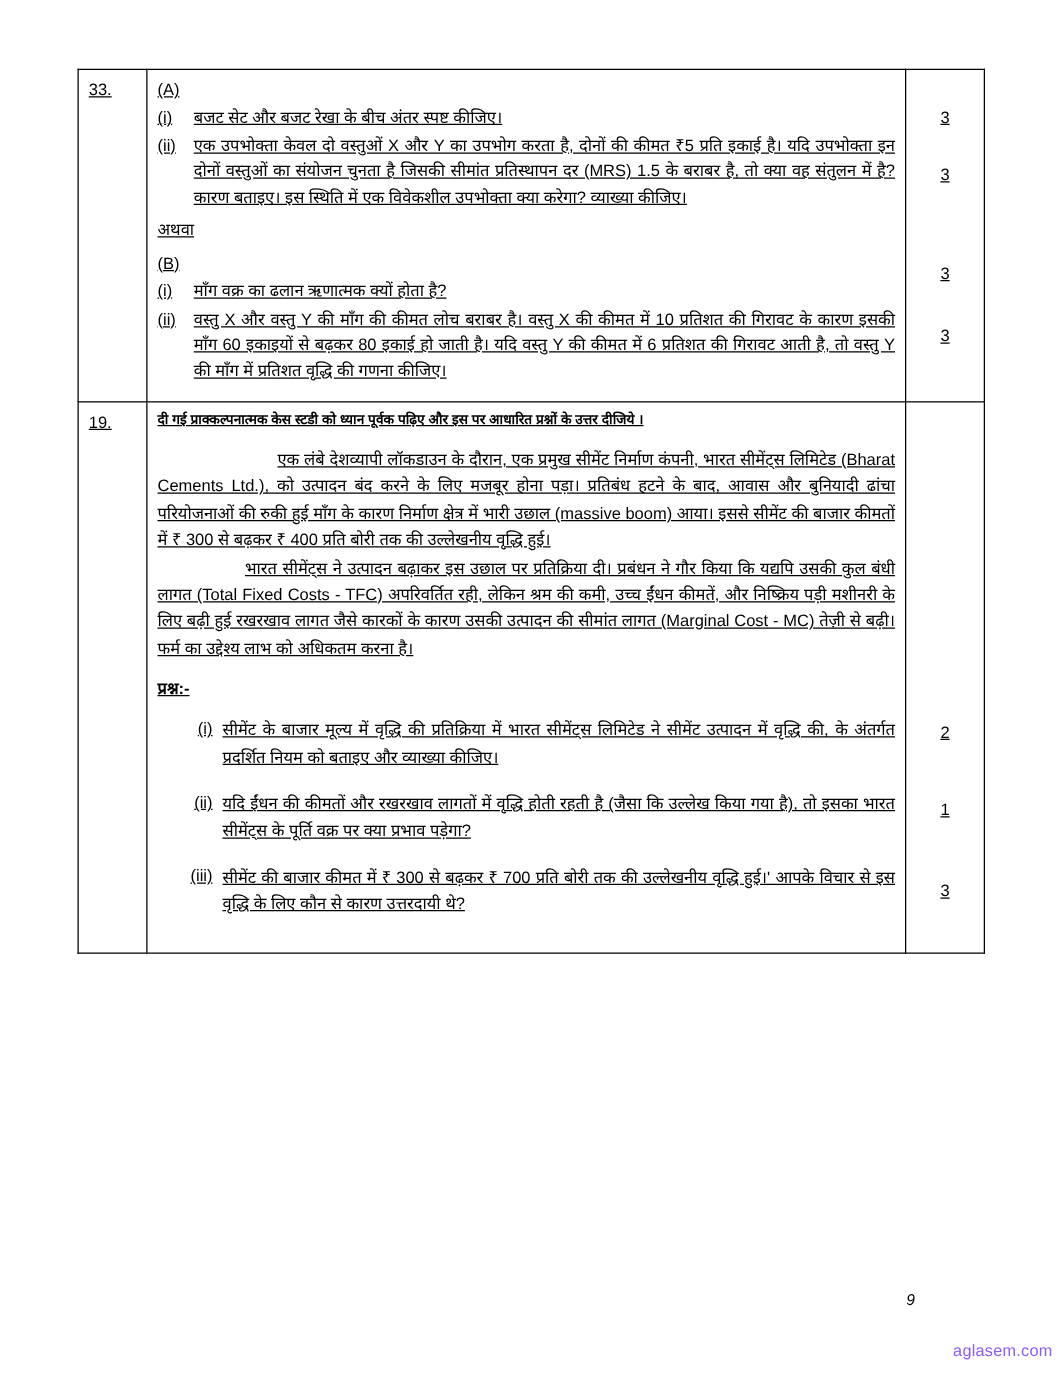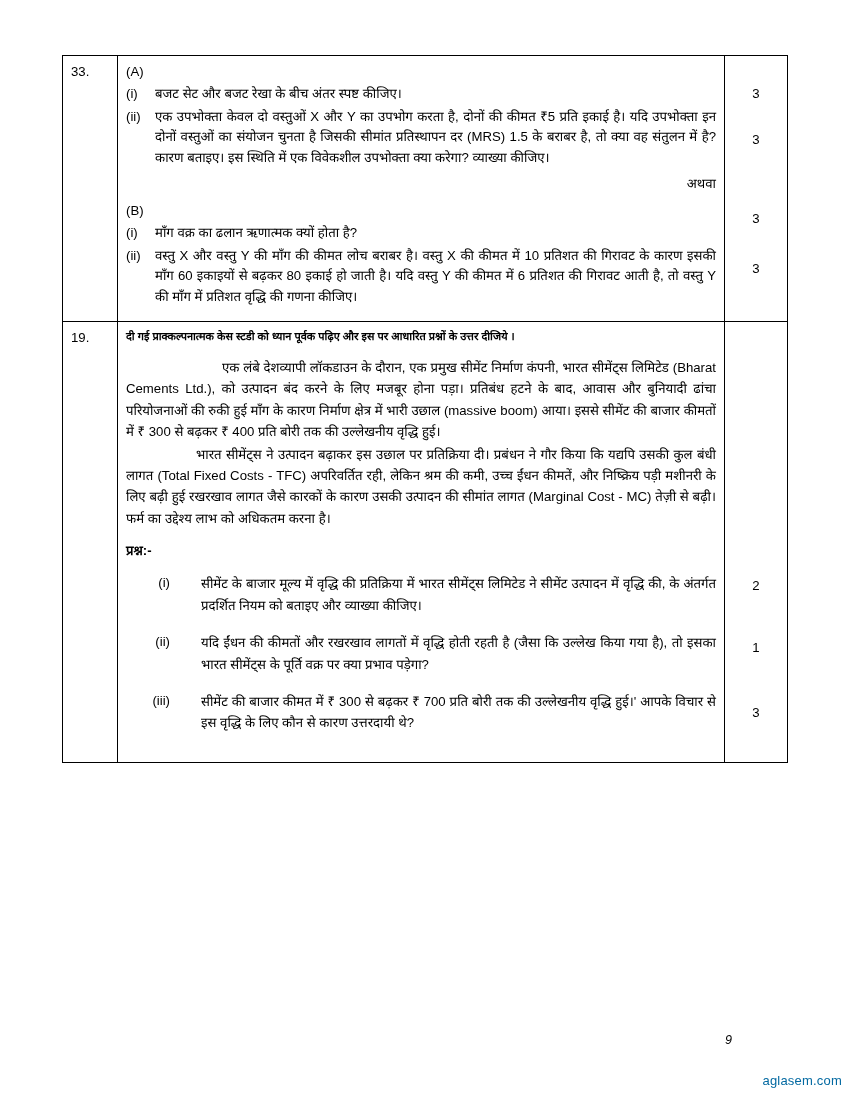--- a/index.html
+++ b/index.html
@@ -14,20 +14,21 @@
     color: #000000;
     position: relative;
     overflow: hidden;
   }
   .page {
     position: relative;
     width: 850px;
     height: 1100px;
     box-sizing: border-box;
     padding: 55px 62px 0 62px;
+    text-decoration: underline;
   }
   table.qtable {
     width: 726px;
     border-collapse: collapse;
     table-layout: fixed;
   }
   table.qtable td {
     border: 1px solid #000000;
     vertical-align: top;
     padding: 6px 8px 8px 8px;
@@ -59,21 +60,21 @@
   }
   .item .num {
     flex: 0 0 auto;
     min-width: 22px;
   }
   .item .txt {
     flex: 1 1 auto;
     text-align: justify;
   }
   .athava {
-    text-align: right;
+    text-align: left;
     margin: 6px 0 6px 0;
   }
   .spacer-b {
     height: 4px;
   }
   .marks-line {
     line-height: 1.55;
   }
   .m-gap-1 { height: 22px; }
   .m-gap-2 { height: 26px; }
@@ -109,21 +110,20 @@
   }
   .sub-item .num {
     flex: 0 0 auto;
     min-width: 26px;
     text-align: right;
   }
   .sub-item .txt {
     flex: 1 1 auto;
     text-align: justify;
     line-height: 1.62;
-    margin-left: 23px;
   }
   .marks34 {
     text-align: center;
   }
   .marks34 .mk {
     line-height: 1.55;
   }
   .mk-gap-a { height: 248px; }
   .mk-gap-b { height: 42px; }
   .mk-gap-c { height: 44px; }
@@ -134,21 +134,21 @@
     bottom: 53px;
     font-size: 12.5px;
     font-style: italic;
     color: #000;
   }
   .watermark {
     position: absolute;
     right: 8px;
     bottom: 12px;
     font-size: 13px;
-    color: #0369a1;
+    color: #8b5cf6;
     letter-spacing: 0.2px;
   }
 </style>
 </head>
 <body>
 
 <div class="page">
 
   <table class="qtable">
     <tbody>

